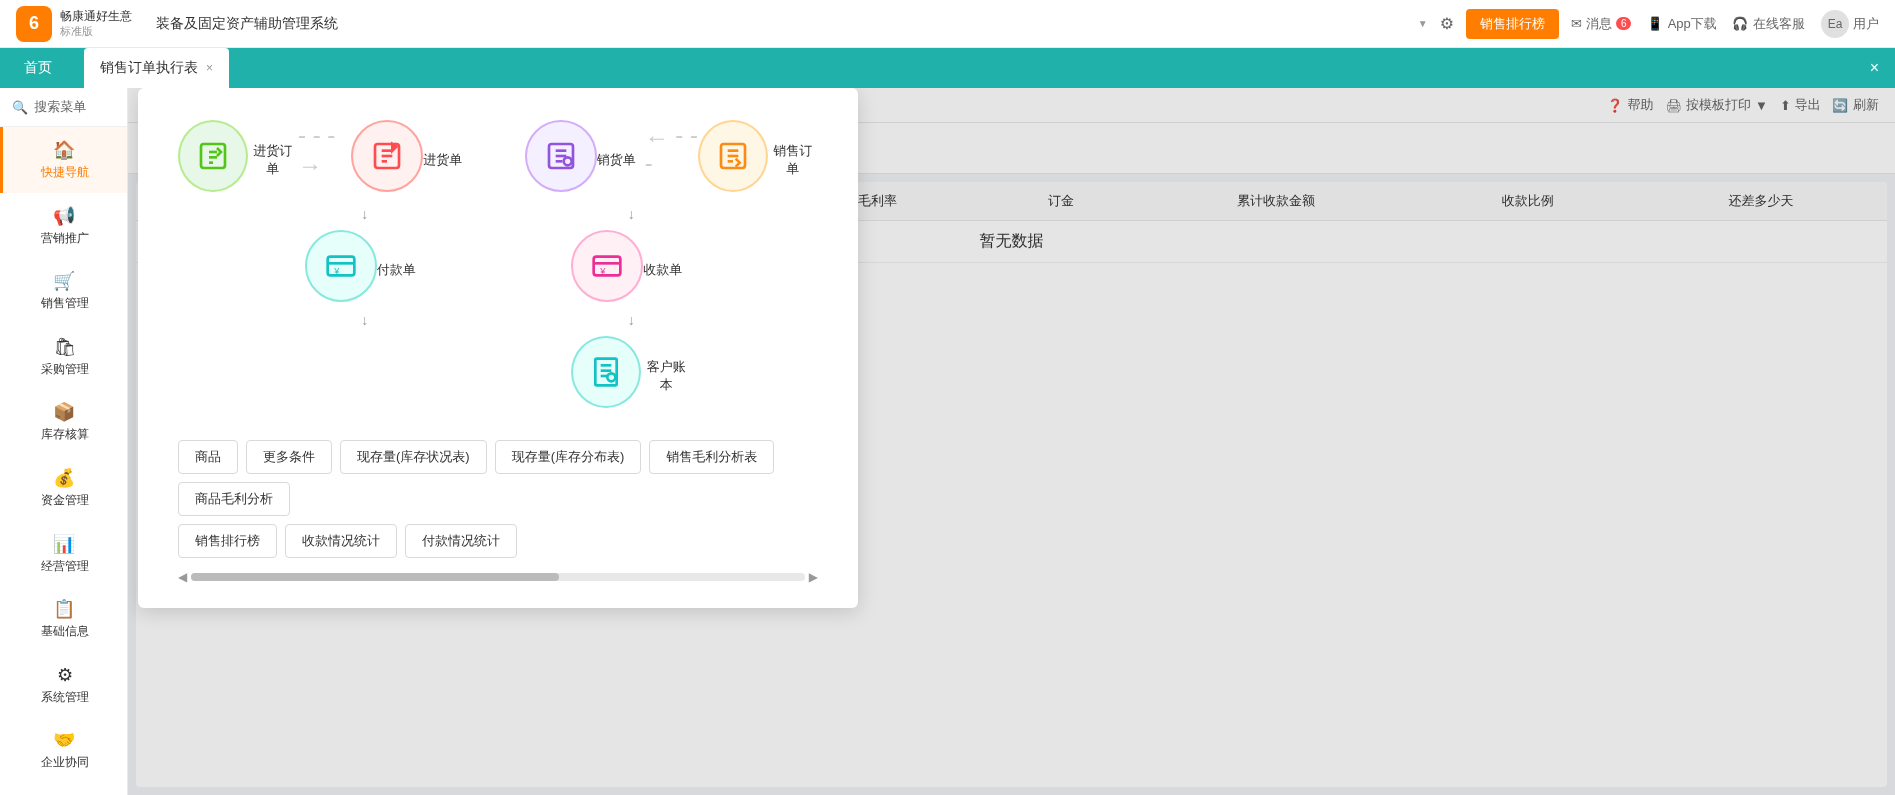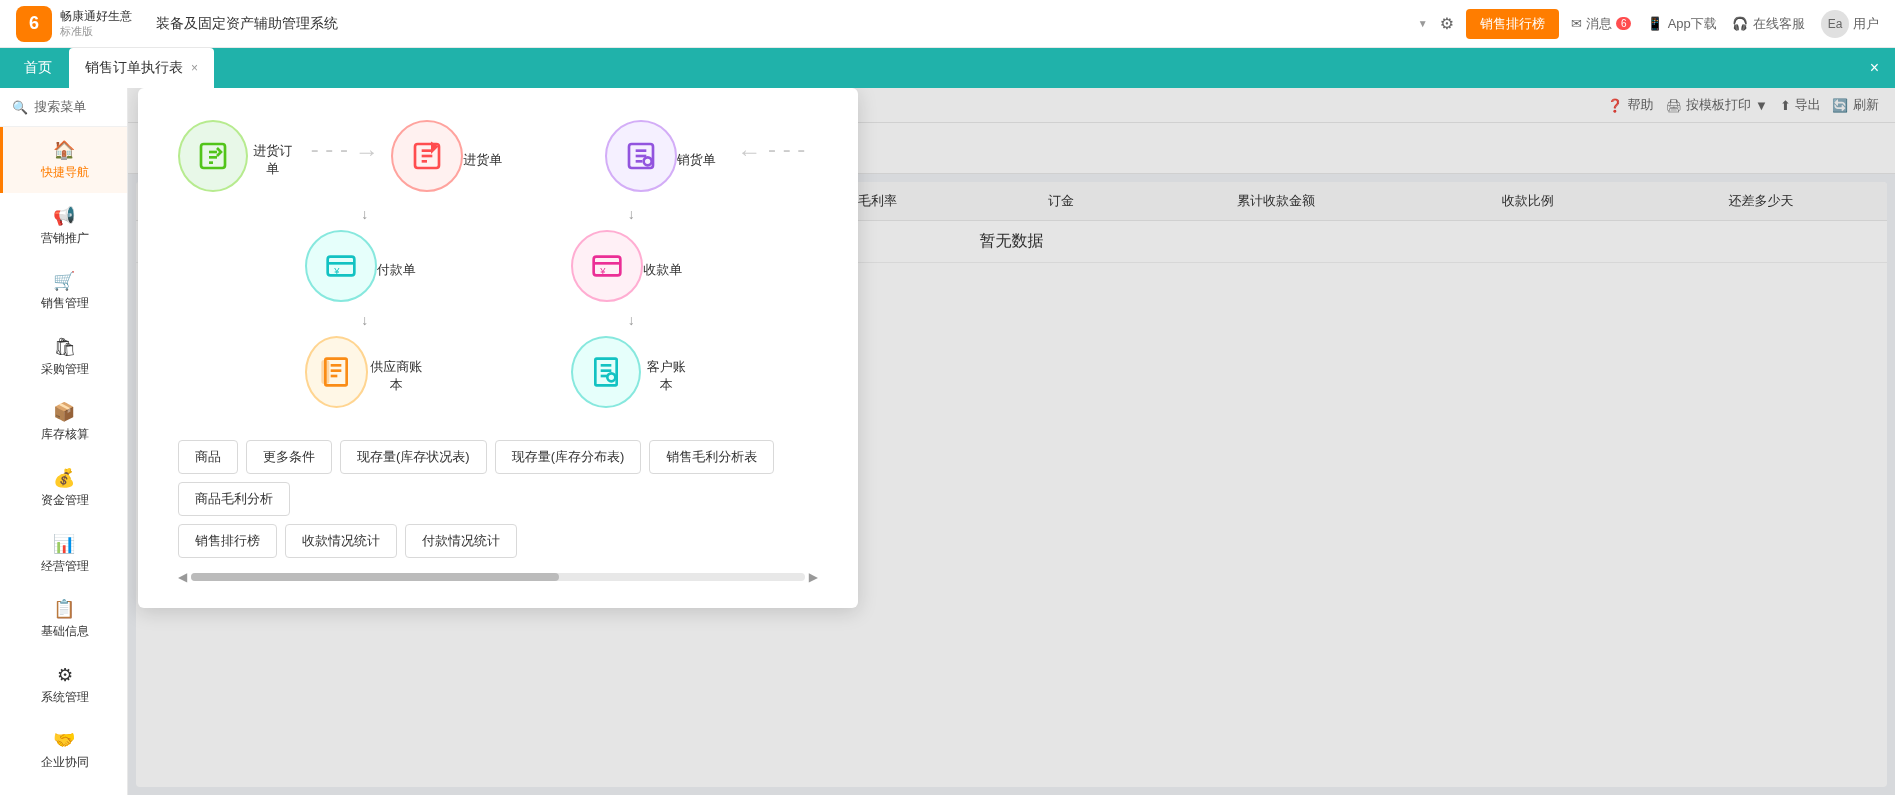--- a/index.html
+++ b/index.html
@@ -24,21 +24,21 @@
     .top-bar-btn .badge { background: #ff4d4f; color: white; border-radius: 10px; font-size: 10px; padding: 1px 5px; }
     .experience-btn { background: #ff7d00; color: white; border: none; border-radius: 4px; padding: 6px 14px; font-size: 13px; cursor: pointer; }
     .gear-btn { color: #666; cursor: pointer; font-size: 16px; }
     .dropdown-arrow { font-size: 10px; color: #999; }
     .user-avatar { width: 28px; height: 28px; border-radius: 50%; background: #e0e0e0; display: flex; align-items: center; justify-content: center; font-size: 12px; color: #666; }
 
     
     .tab-bar {
       display: flex; align-items: center; height: 40px;
       background: #20b2aa; flex-shrink: 0;
-      padding: 18px 8px; gap: 1px;
+      padding: 18px 8px; gap: 16px;
     }
     .tab-item {
       height: 40px; display: flex; align-items: center; padding: 0 16px;
       font-size: 14px; cursor: pointer; position: relative;
     }
     .tab-item.home { color: white; font-weight: 500; }
     .tab-item.active { background: white; color: #333; border-radius: 4px 4px 0 0; font-weight: 500; }
     .tab-item .close-icon { margin-left: 8px; font-size: 12px; color: #999; cursor: pointer; }
     .tab-bar-close { margin-left: auto; color: white; cursor: pointer; font-size: 16px; padding: 0 8px; }
 
@@ -359,51 +359,51 @@
                     <circle cx="17" cy="16" r="3"></circle>
                   </svg>
                 </div>
                 <span class="flow-label">销货单</span>
               </div>
 
               <div style="display:flex; align-items:flex-end; padding-bottom:22px; color:#ccc; font-size:24px; flex:1; justify-content:center;">
                 <span>← - - -</span>
               </div>
 
+              <div class="flow-node">
+                <div class="flow-circle orange">
+                  <svg width="32" height="32" viewBox="0 0 24 24" fill="none" stroke="#fa8c16" stroke-width="2">
+                    <rect x="3" y="3" width="18" height="18" rx="2"></rect>
+                      <line x1="8" y1="8" x2="16" y2="8"></line>
+                      <line x1="8" y1="12" x2="16" y2="12"></line>
+                      <line x1="8" y1="16" x2="12" y2="16"></line>
+                    <polyline points="14,14 17,17 14,20"></polyline>
+                  </svg>
+                </div>
+                <span class="flow-label">销售订单</span>
+              </div>
             </div>
 
             <div style="display:flex; justify-content:space-around; align-items:flex-start;">
 
               <div style="width:120px;"></div>
 
               <div style="display:flex; flex-direction:column; align-items:center; flex:1;">
                 <div class="v-arrow">↓</div>
                 <div class="flow-node">
                   <div class="flow-circle teal">
                     <svg width="32" height="32" viewBox="0 0 24 24" fill="none" stroke="#13c2c2" stroke-width="2">
                       <rect x="2" y="5" width="20" height="14" rx="2"></rect>
                         <line x1="2" y1="10" x2="22" y2="10"></line>
                       <text x="7" y="18" fill="#13c2c2" font-size="7" stroke="none">¥</text>
                     </svg>
                   </div>
                   <span class="flow-label">付款单</span>
                 </div>
                 <div class="v-arrow">↓</div>
-                <div class="flow-node">
-                  <div class="flow-circle orange">
-                    <svg width="32" height="32" viewBox="0 0 24 24" fill="none" stroke="#fa8c16" stroke-width="2">
-                      <rect x="4" y="2" width="16" height="20" rx="1"></rect>
-                        <line x1="8" y1="7" x2="16" y2="7"></line>
-                        <line x1="8" y1="11" x2="16" y2="11"></line>
-                        <line x1="8" y1="15" x2="13" y2="15"></line>
-                      <rect x="2" y="4" width="4" height="16" rx="1" fill="#fa8c16" opacity="0.3"></rect>
-                    </svg>
-                  </div>
-                  <span class="flow-label">供应商账本</span>
-                </div>
               </div>
 
               <div style="flex:1;"></div>
 
               <div style="display:flex; flex-direction:column; align-items:center; flex:1;">
                 <div class="v-arrow">↓</div>
                 <div class="flow-node">
                   <div class="flow-circle pink">
                     <svg width="32" height="32" viewBox="0 0 24 24" fill="none" stroke="#eb2f96" stroke-width="2">
                       <rect x="2" y="5" width="20" height="14" rx="2"></rect>

